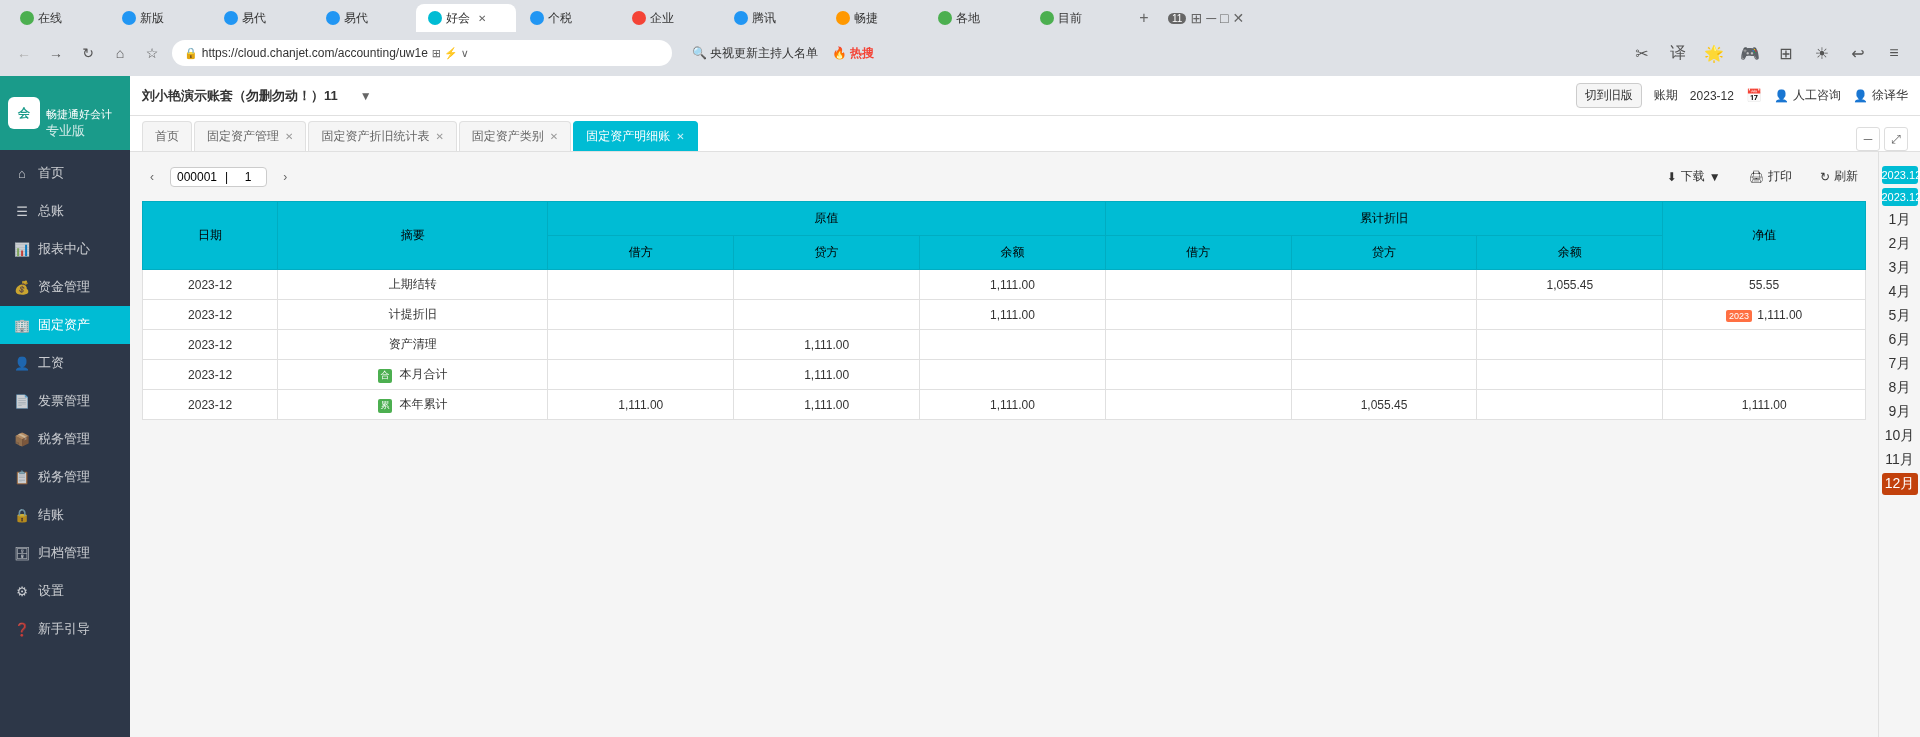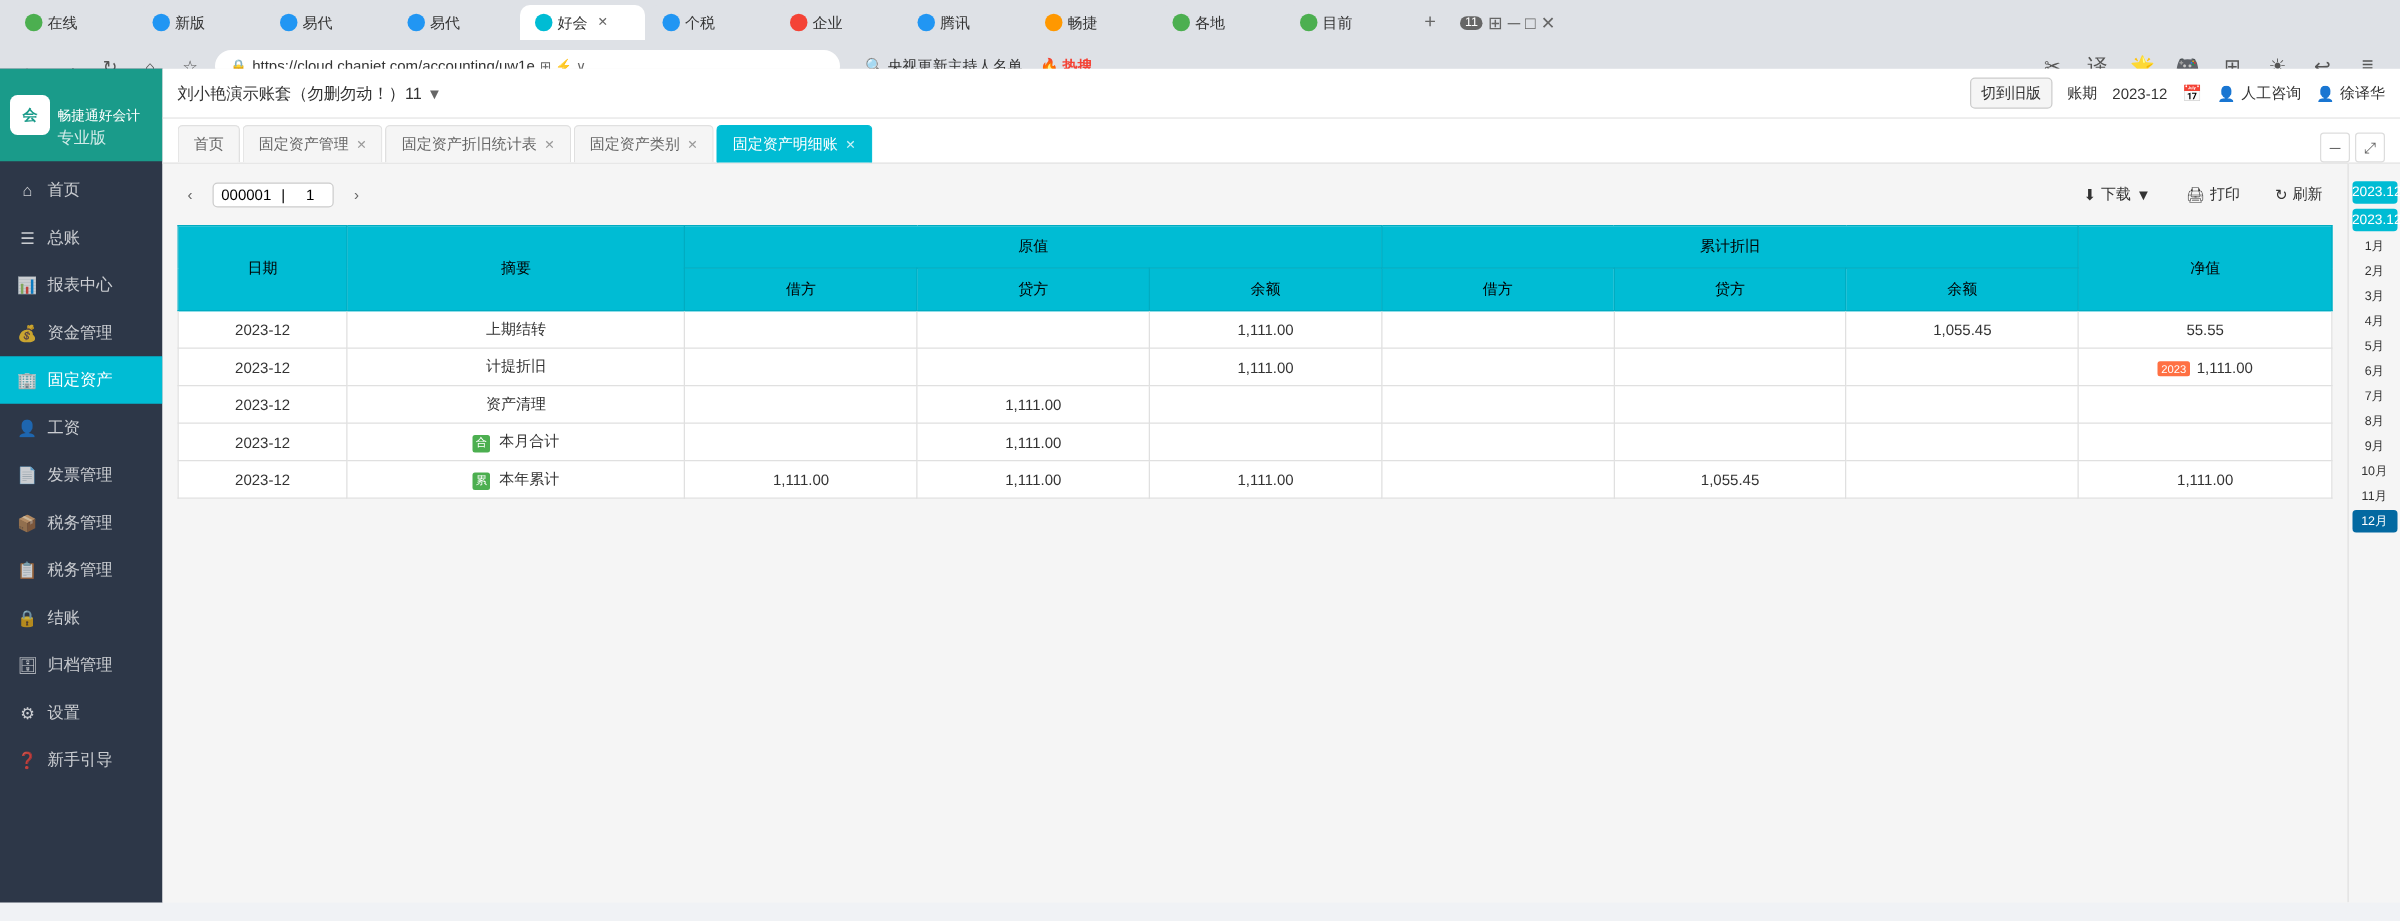--- a/index.html
+++ b/index.html
@@ -1,19 +1,19 @@
 <!DOCTYPE html>
 <html><head>
   <meta charset="utf-8">
   <style>
     * { margin: 0; padding: 0; box-sizing: border-box; }
     body { font-family: 'Microsoft YaHei', Arial, sans-serif; font-size: 12px; background: #f0f2f5; width: 1920px; height: 737px; overflow: hidden; }
 
     
-    .browser-chrome { background: #dee1e6; height: 55px; }
+    .browser-chrome { background: #dee1e6; height: 76px; }
     .tab-bar { display: flex; align-items: center; height: 36px; background: #dee1e6; padding: 0 8px; gap: 2px; }
     .browser-tab { display: flex; align-items: center; height: 28px; padding: 0 12px; border-radius: 8px 8px 0 0; font-size: 12px; background: #dee1e6; color: #333; gap: 4px; min-width: 100px; cursor: pointer; position: relative; }
     .browser-tab.active { background: #fff; }
     .browser-tab .tab-close { margin-left: 4px; color: #666; font-size: 10px; }
     .browser-tab .tab-icon { width: 14px; height: 14px; border-radius: 50%; }
     .tab-icon-green { background: #4caf50; }
     .tab-icon-blue { background: #2196f3; }
     .tab-icon-teal { background: #00bcd4; }
     .tab-icon-red { background: #f44336; }
     .tab-icon-orange { background: #ff9800; }
@@ -43,21 +43,21 @@
     .sidebar-nav { flex: 1; padding: 4px 0; }
     .sidebar-nav-item { display: flex; align-items: center; gap: 8px; padding: 10px 14px; cursor: pointer; color: rgba(255,255,255,0.75); font-size: 13px; }
     .sidebar-nav-item.active { background: #00bcd4; color: #fff; }
     .sidebar-nav-icon { width: 16px; text-align: center; font-size: 13px; }
 
     
     .main-content { flex: 1; background: #f5f5f5; display: flex; flex-direction: column; overflow: hidden; }
 
     
     .top-bar { height: 40px; background: #fff; display: flex; align-items: center; padding: 0 12px; gap: 12px; border-bottom: 1px solid #e0e0e0; }
-    .top-bar-left { display: flex; align-items: center; gap: 4px; font-size: 12px; color: #333; }
+    .top-bar-left { display: flex; align-items: center; gap: 22px; font-size: 12px; color: #333; font-weight: bold; }
     .top-bar-dropdown { color: #666; cursor: pointer; }
     .top-bar-right { margin-left: auto; display: flex; align-items: center; gap: 12px; }
     .switch-btn { border: 1px solid #ccc; border-radius: 4px; padding: 3px 8px; font-size: 12px; cursor: pointer; color: #333; background: #f5f5f5; }
     .support-btn { display: flex; align-items: center; gap: 4px; font-size: 12px; color: #333; cursor: pointer; }
     .user-btn { display: flex; align-items: center; gap: 4px; font-size: 12px; color: #333; cursor: pointer; }
 
     
     .page-tabs { height: 36px; background: #fff; display: flex; align-items: flex-end; padding: 0 12px; border-bottom: 1px solid #e0e0e0; gap: 2px; }
     .page-tab { display: flex; align-items: center; gap: 4px; padding: 6px 12px; font-size: 12px; cursor: pointer; color: #666; border-top: 1px solid transparent; border-left: 1px solid transparent; border-right: 1px solid transparent; border-radius: 4px 4px 0 0; }
     .page-tab.active { color: #fff; background: #00bcd4; border-color: #00bcd4; }
@@ -82,22 +82,22 @@
     .ledger-table { width: 100%; border-collapse: collapse; background: #fff; }
     .ledger-table th { background: #00bcd4; color: #000000; text-align: center; padding: 8px 6px; font-size: 12px; font-weight: normal; border: 1px solid #00acc1; }
     .ledger-table td { text-align: center; padding: 6px 8px; font-size: 12px; border: 1px solid #e0e0e0; color: #333; }
     .amount-cell { text-align: right; padding-right: 12px; }
     .desc-cell { text-align: left; padding-left: 8px; }
     .row-badge { display: inline-flex; align-items: center; justify-content: center; width: 14px; height: 14px; background: #4caf50; color: #fff; font-size: 9px; border-radius: 2px; margin-right: 4px; }
 
     
     .right-panel { width: 42px; background: #f5f5f5; border-left: 1px solid #e0e0e0; display: flex; flex-direction: column; align-items: center; padding: 4px 0; }
     .period-year-active { background: #00bcd4; color: #fff; width: 36px; padding: 3px 0; text-align: center; font-size: 11px; border-radius: 3px; margin: 2px 0; }
-    .period-month { color: #333; width: 36px; padding: 2px 0; text-align: center; font-size: 10px; cursor: pointer; border-radius: 3px; margin: 1px 0; }
-    .period-month.active { background: #0369a1; color: #fff; }
+    .period-month { color: #333; width: 36px; padding: 2px 0; text-align: center; font-size: 14px; cursor: pointer; border-radius: 3px; margin: 1px 0; }
+    .period-month.active { background: #c2410c; color: #fff; }
   </style>
 </head>
 <body>
 
 <div class="browser-chrome">
 
   <div class="tab-bar">
 
     <div class="browser-tab">
       <div class="tab-icon tab-icon-green"></div>

